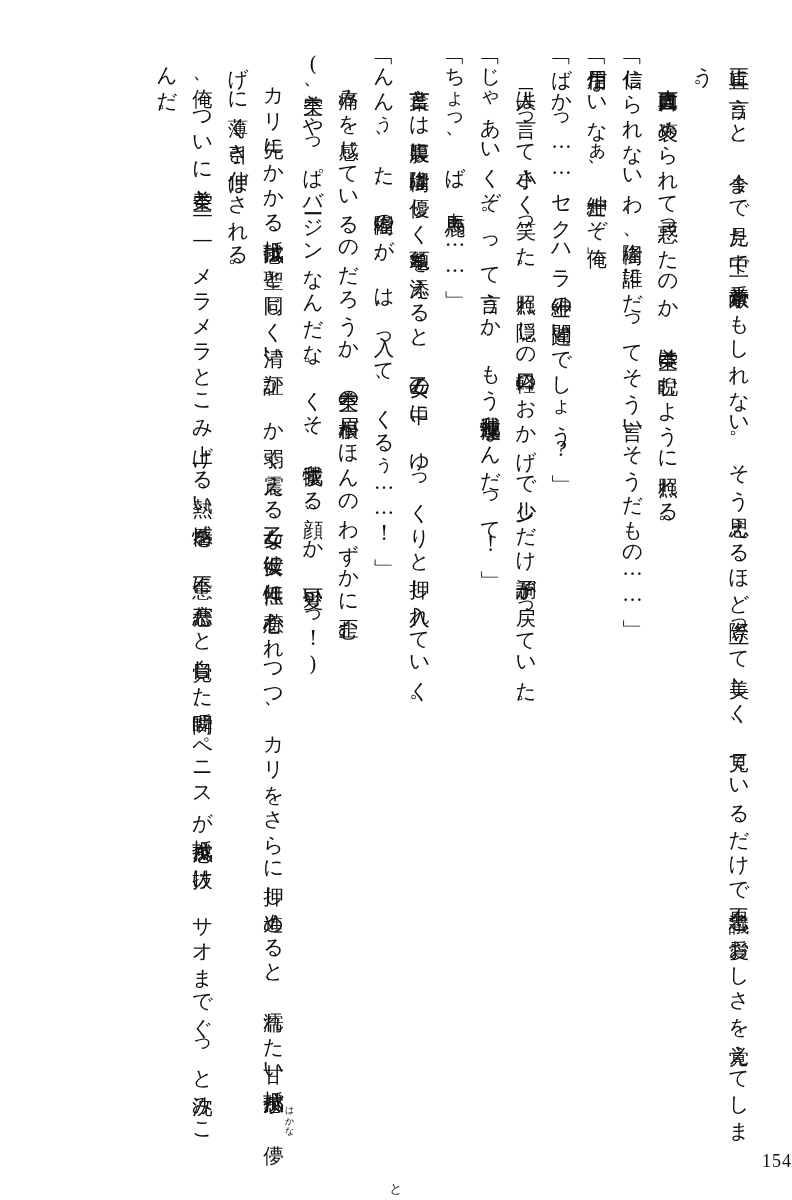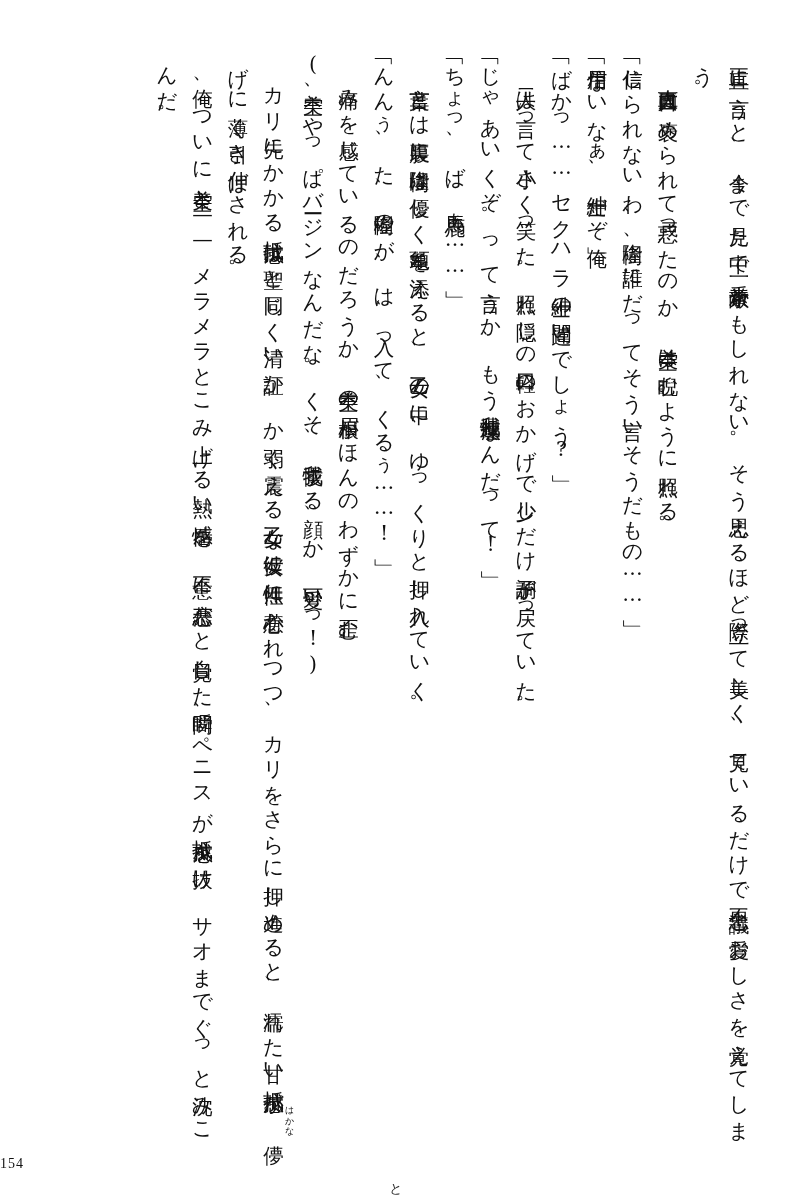--- a/index.html
+++ b/index.html
@@ -58,23 +58,23 @@
   rt {
     font-size: 9px;
     letter-spacing: 0;
   }
 
   .pageno {
     position: absolute;
     left: 0;
     right: 0;
     bottom: 28px;
-    text-align: left;
+    text-align: right;
     font-family: "Liberation Serif", "DejaVu Serif", serif;
-    font-size: 14px;
+    font-size: 18px;
     letter-spacing: 1px;
     color: #111111;
   }
 
   .footmark {
     position: absolute;
     left: 50%;
     bottom: 2px;
     transform: translateX(-50%);
     font-size: 13px;

